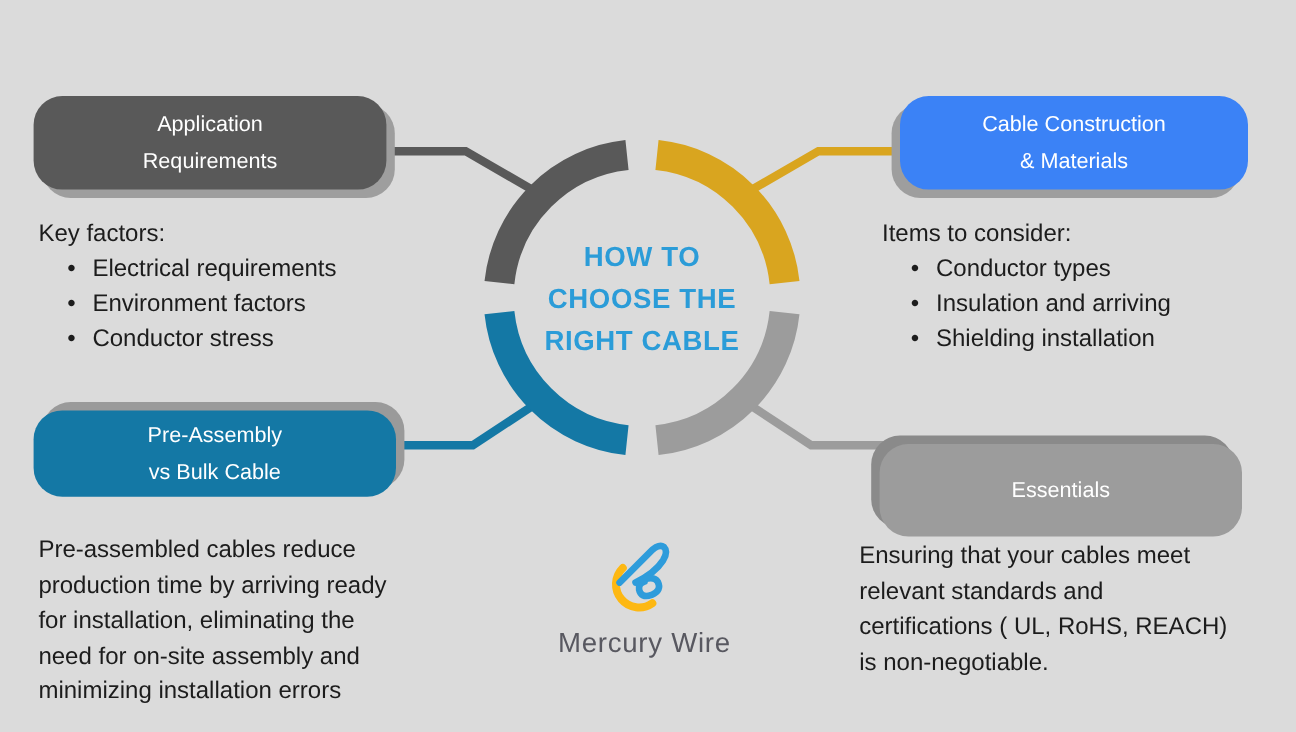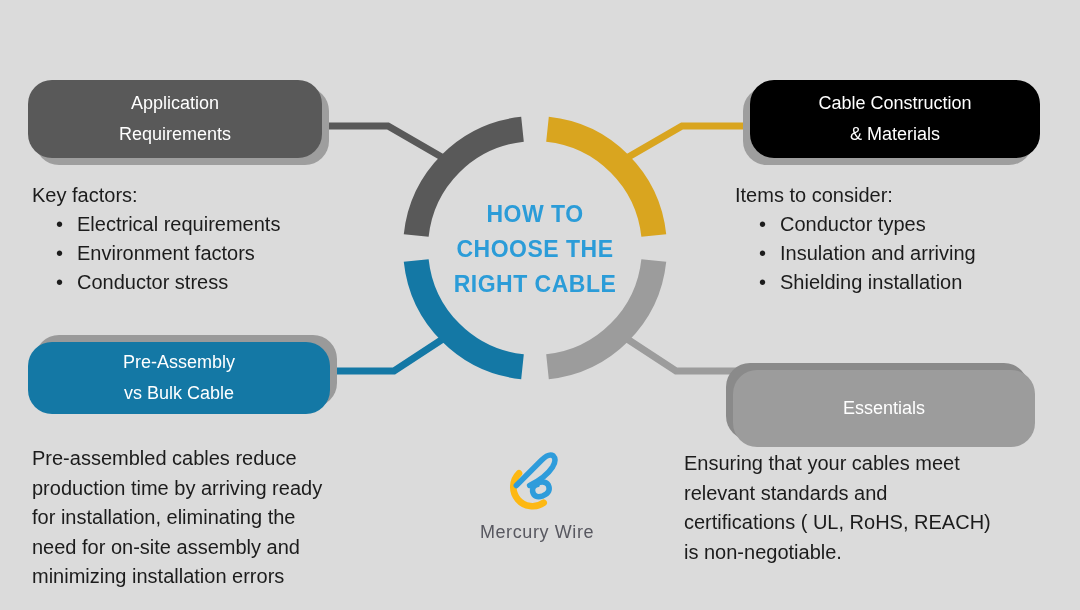--- a/index.html
+++ b/index.html
@@ -11,50 +11,50 @@
   }
   svg.layer { position:absolute; left:0; top:0; width:1080px; height:610px; }
 
   .hbox {
     position:absolute; border-radius:24px;
     display:flex; align-items:center; justify-content:center;
     text-align:center; color:#ffffff;
     font-size:18px; line-height:31px; white-space:pre-line; font-weight:400;
   }
   #box-application  { left:28px;  top:80px;  width:294px; height:78px; background:#595959; box-shadow:7px 7px 0 #9E9E9E; }
-  #box-construction { left:750px; top:80px;  width:290px; height:78px; background:#000000; box-shadow:-7px 7px 0 #9E9E9E; }
+  #box-construction { left:750px; top:80px;  width:290px; height:78px; background:#3b82f6; box-shadow:-7px 7px 0 #9E9E9E; }
   #box-preassembly  { left:28px;  top:342px; width:302px; height:72px; background:#1478A5; box-shadow:7px -7px 0 #9A9A9A; }
   #box-essentials   { left:733px; top:342px; width:302px; height:77px; background:#9C9C9C; box-shadow:-7px -7px 0 #8A8A8A;margin-top:28px; }
 
   .panel { position:absolute; color:#1C1C1C; font-size:20px; }
   .panel .intro { line-height:28px; margin-bottom:1px; }
   .panel ul { list-style:none; }
   .panel li { display:flex; line-height:29px; }
   .panel li::before { content:"\2022"; margin:0 14px 0 24px; font-size:20px; }
   #panel-application  { left:32px;  top:181px; }
   #panel-construction { left:735px; top:181px; }
 
   .para {
     position:absolute; color:#1C1C1C; font-size:20px;
     line-height:29.5px; white-space:pre-line;
   }
   #para-preassembly { left:32px;  top:444px; width:360px; }
-  #para-essentials  { left:684px; top:449px; width:340px; }
+  #para-essentials  { left:716px; top:449px; width:340px; }
 
   #ring-title {
     position:absolute; left:535px; top:249px; transform:translate(-50%,-50%);
     width:260px; text-align:center; font-weight:bold;
     font-size:23px; line-height:35px; letter-spacing:0.5px;
     color:#2B9CD8; white-space:pre-line;
   }
 
   #logo { position:absolute; left:503px; top:444px; width:74px; height:74px; }
   #logo-word {
     position:absolute; left:537px; top:522px; transform:translateX(-50%);
-    font-size:18px; color:#585860; letter-spacing:0.6px; white-space:nowrap;
+    font-size:23px; color:#585860; letter-spacing:0.6px; white-space:nowrap;
   }
 </style>
 </head>
 <body>
 
 <div id="canvas">
 
   <svg class="layer" viewBox="0 0 1080 610">
 
     <path d="M 320 126 L 388 126 L 452 163" fill="none" stroke-width="7" stroke="#595959"></path>

